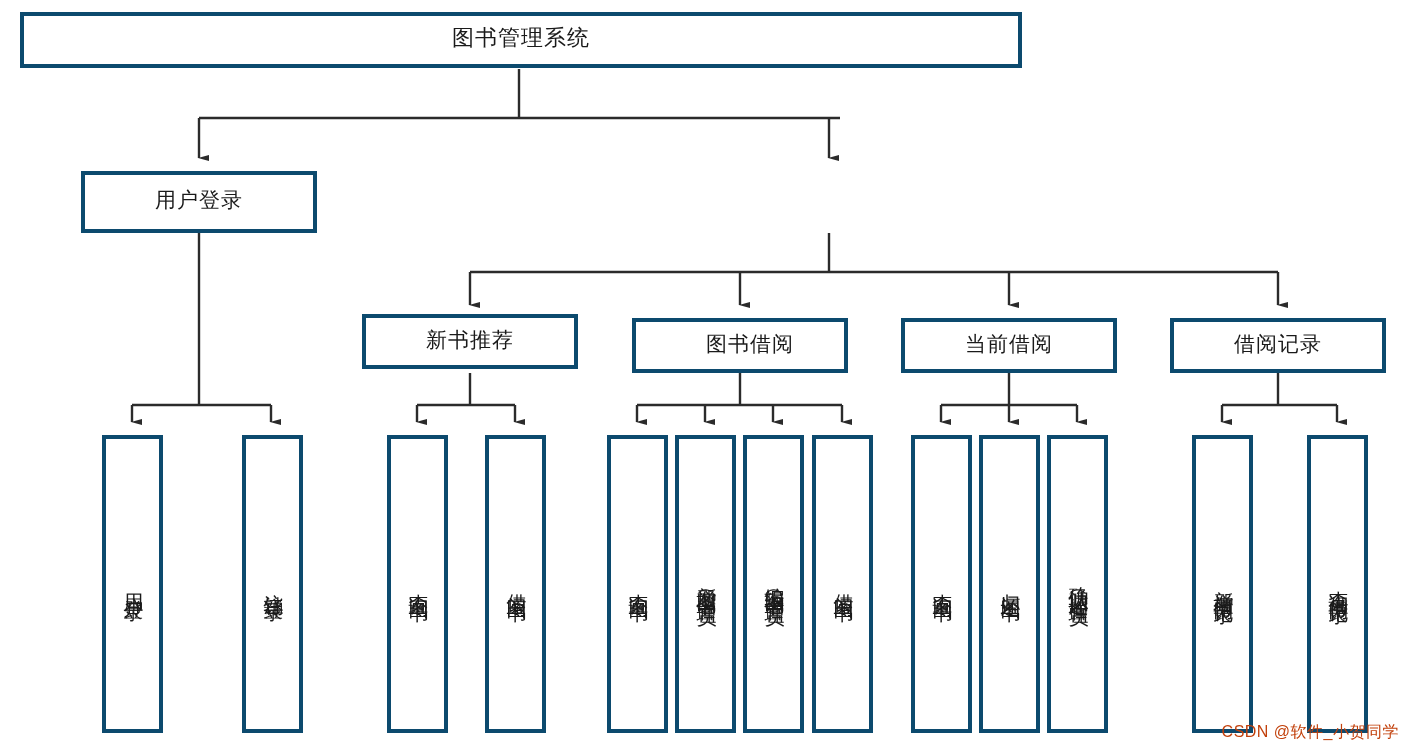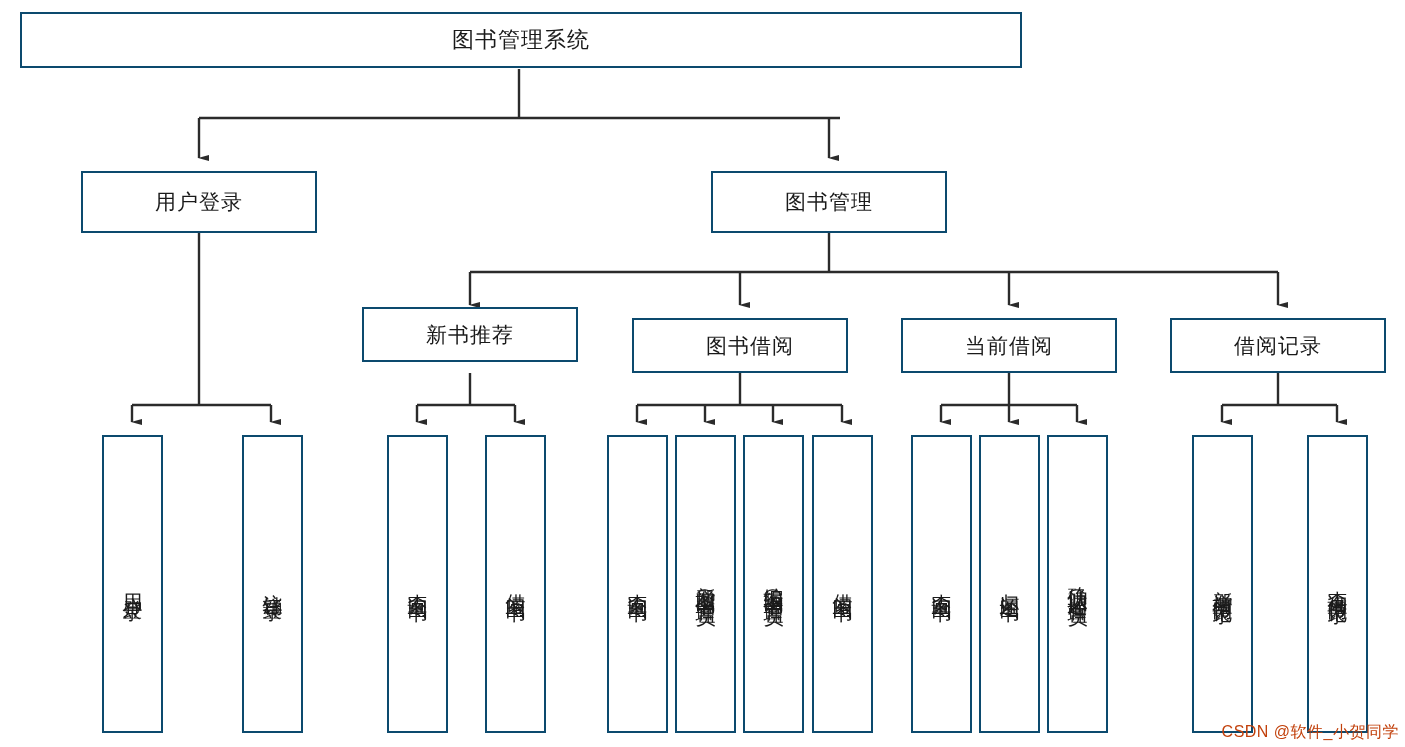--- a/index.html
+++ b/index.html
@@ -17,26 +17,27 @@
   }
   #edges{
     position:absolute;left:0;top:0;
     width:1405px;height:747px;
     pointer-events:none;
   }
   .node{
     position:absolute;
     box-sizing:border-box;
     background:#ffffff;
-    border:2px solid #0c4a6e;
+    border:4px solid #0c4a6e;
     display:flex;
     align-items:center;
     justify-content:center;
     color:#1a1a1a;
     z-index:2;
+    font-family:Liberation Mono, monospace;
   }
   .node.horiz{
     font-size:21px;
     letter-spacing:1px;
     line-height:1.2;
   }
   .node.root{
     font-size:22px;
   }
   .node.vert{
@@ -119,25 +120,22 @@
     </g>
   </svg>
 
   <div class="node root horiz" style="left:20px;top:12px;width:1002px;height:56px;">
     <span>图书管理系统</span>
   </div>
 
   <div class="node horiz" style="left:81px;top:171px;width:236px;height:62px;">
     <span>用户登录</span>
   </div>
-  <div class="node horiz" style="left:711px;top:171px;width:236px;height:62px;">
-    <span>图书管理</span>
-  </div>
 
-  <div class="node horiz" style="left:362px;top:307px;width:216px;height:55px;">
+  <div class="node horiz" style="left:362px;top:314px;width:216px;height:55px;">
     <span>新书推荐</span>
   </div>
   <div class="node horiz" style="left:632px;top:318px;width:216px;height:55px;padding-left:20px;">
     <span>图书借阅</span>
   </div>
   <div class="node horiz" style="left:1170px;top:318px;width:216px;height:55px;">
     <span>借阅记录</span>
   </div>
   <div class="node horiz" style="left:901px;top:318px;width:216px;height:55px;">
     <span>当前借阅</span>

